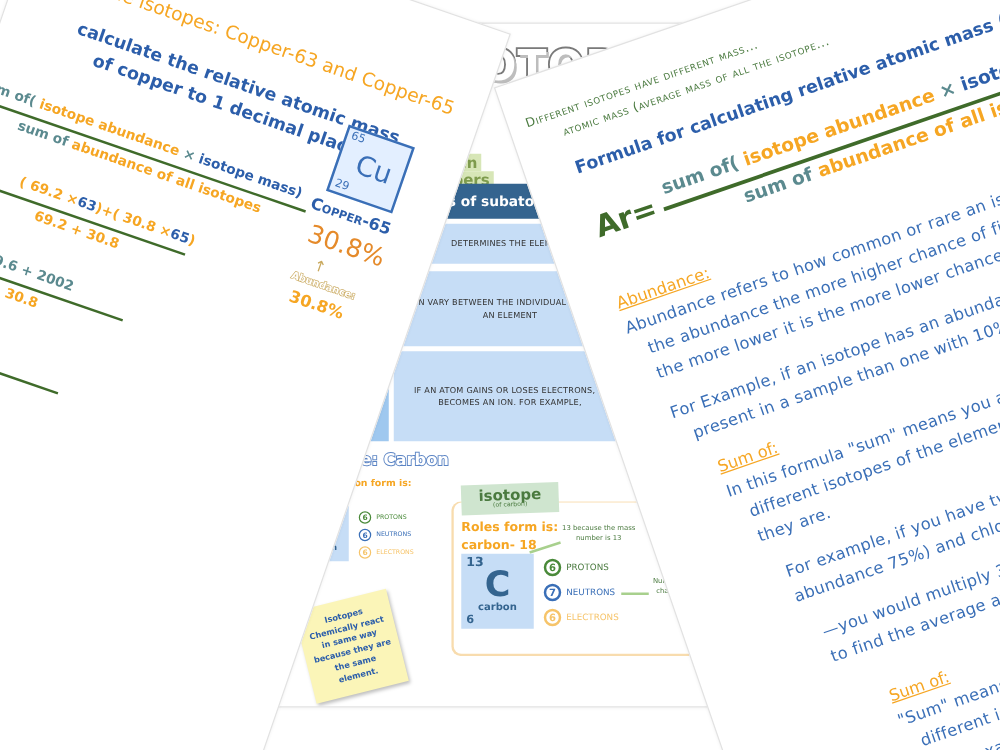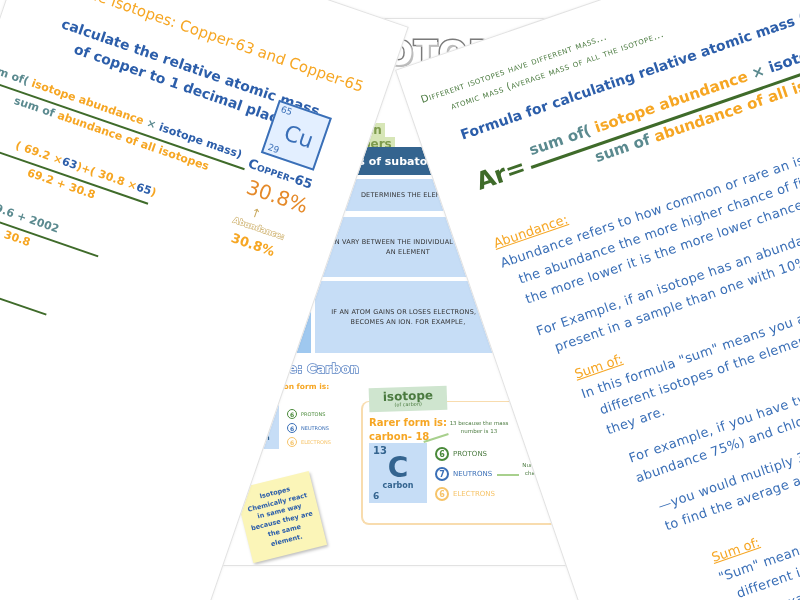--- a/index.html
+++ b/index.html
@@ -151,21 +151,21 @@
     <span>ELECTRONS</span>
   </div>
 
   <div class="note">Isotopes Chemically react in same way because they are the same element.</div>
 
   <div class="rare-card"></div>
   <div class="tag-iso">
     <span>isotope</span>
     <small>(of carbon)</small>
   </div>
-  <div class="small-orange" style="left:146px; top:396px; font-size:10px;">Rarer form is:</div>
+  <div class="small-orange" style="left:146px; top:396px; font-size:10px;">Roles form is:</div>
   <div class="small-orange" style="left:146px; top:410px; font-size:10px;">carbon- 18</div>
   <div style="position:absolute; left:200px; top:418px; width:26px; height:1.5px; background:#a8d08d; transform:rotate(-18deg);"></div>
   <div class="anno" style="left:226px; top:400px; width:60px;">13 because the mass number is 13</div>
 
   <div class="el-box" style="left:146px; top:424px; width:58px; height:60px;">
     <span class="mass" style="font-size:10px;">13</span>
     <span class="sym" style="top:8px; font-size:28px;">C</span>
     <span class="name" style="top:38px; font-size:8px;">carbon</span>
     <span class="num" style="font-size:9px;">6</span>
   </div>

